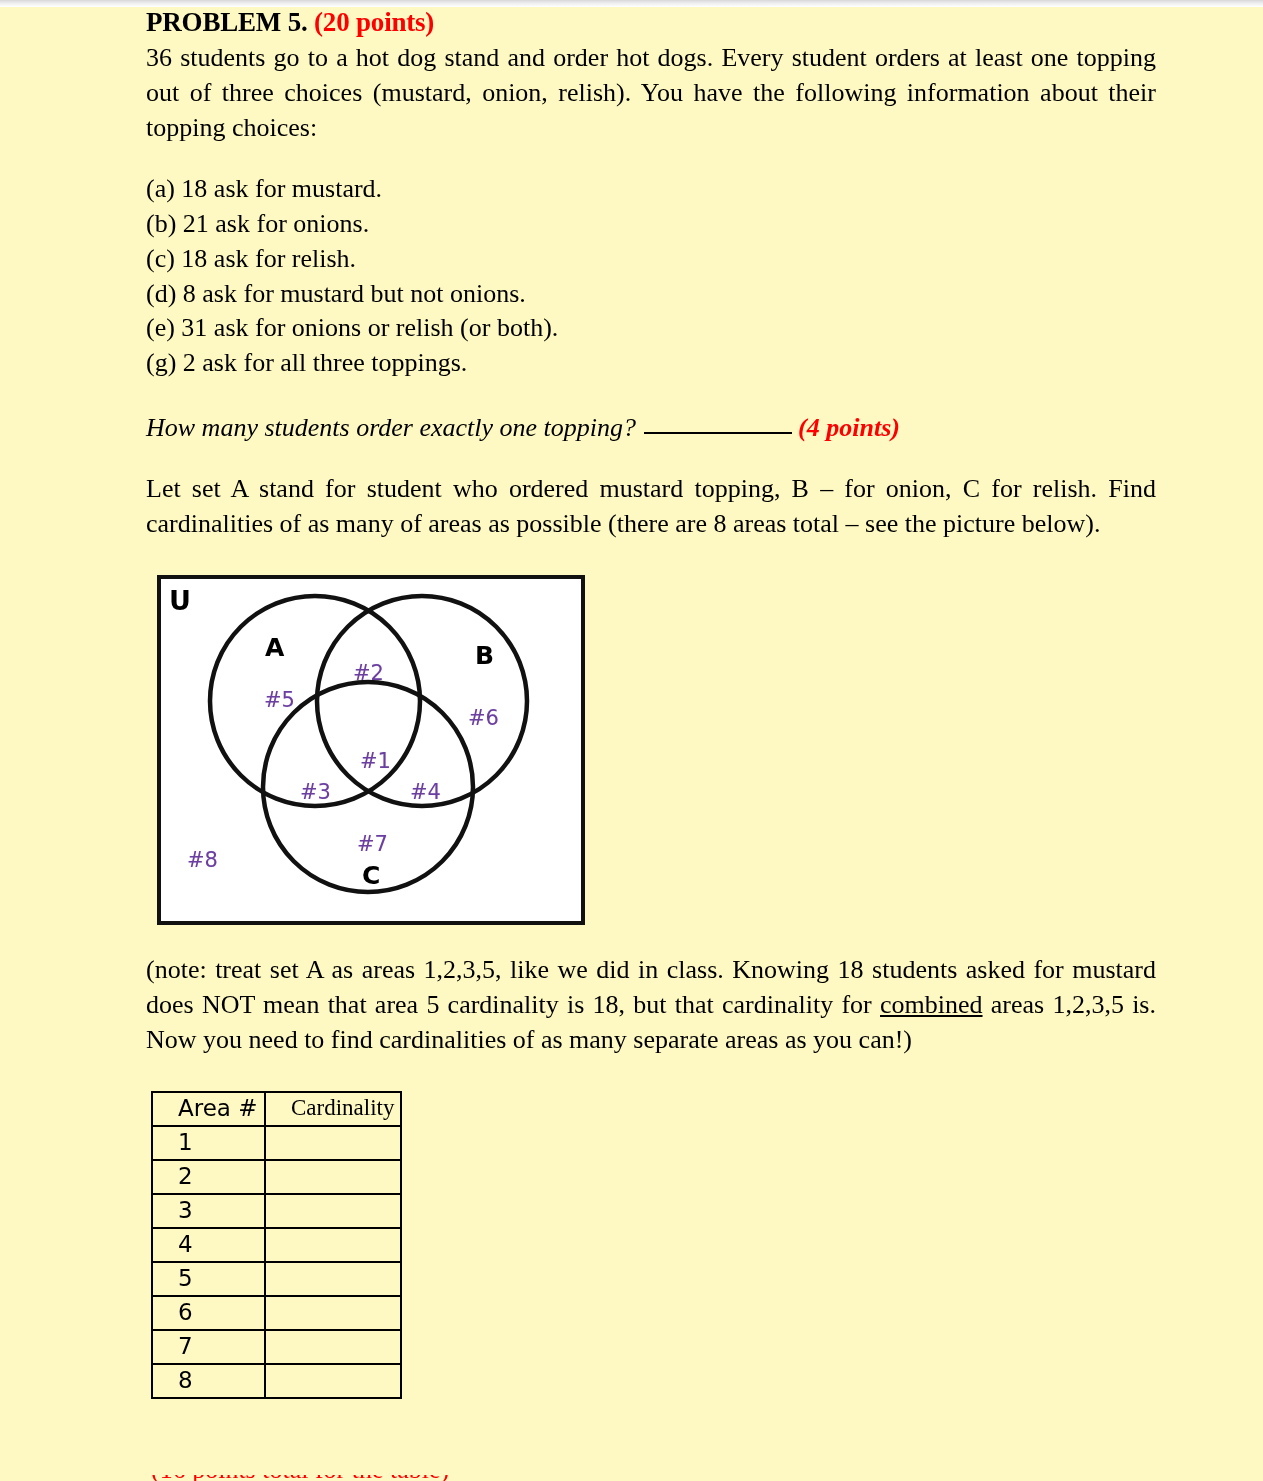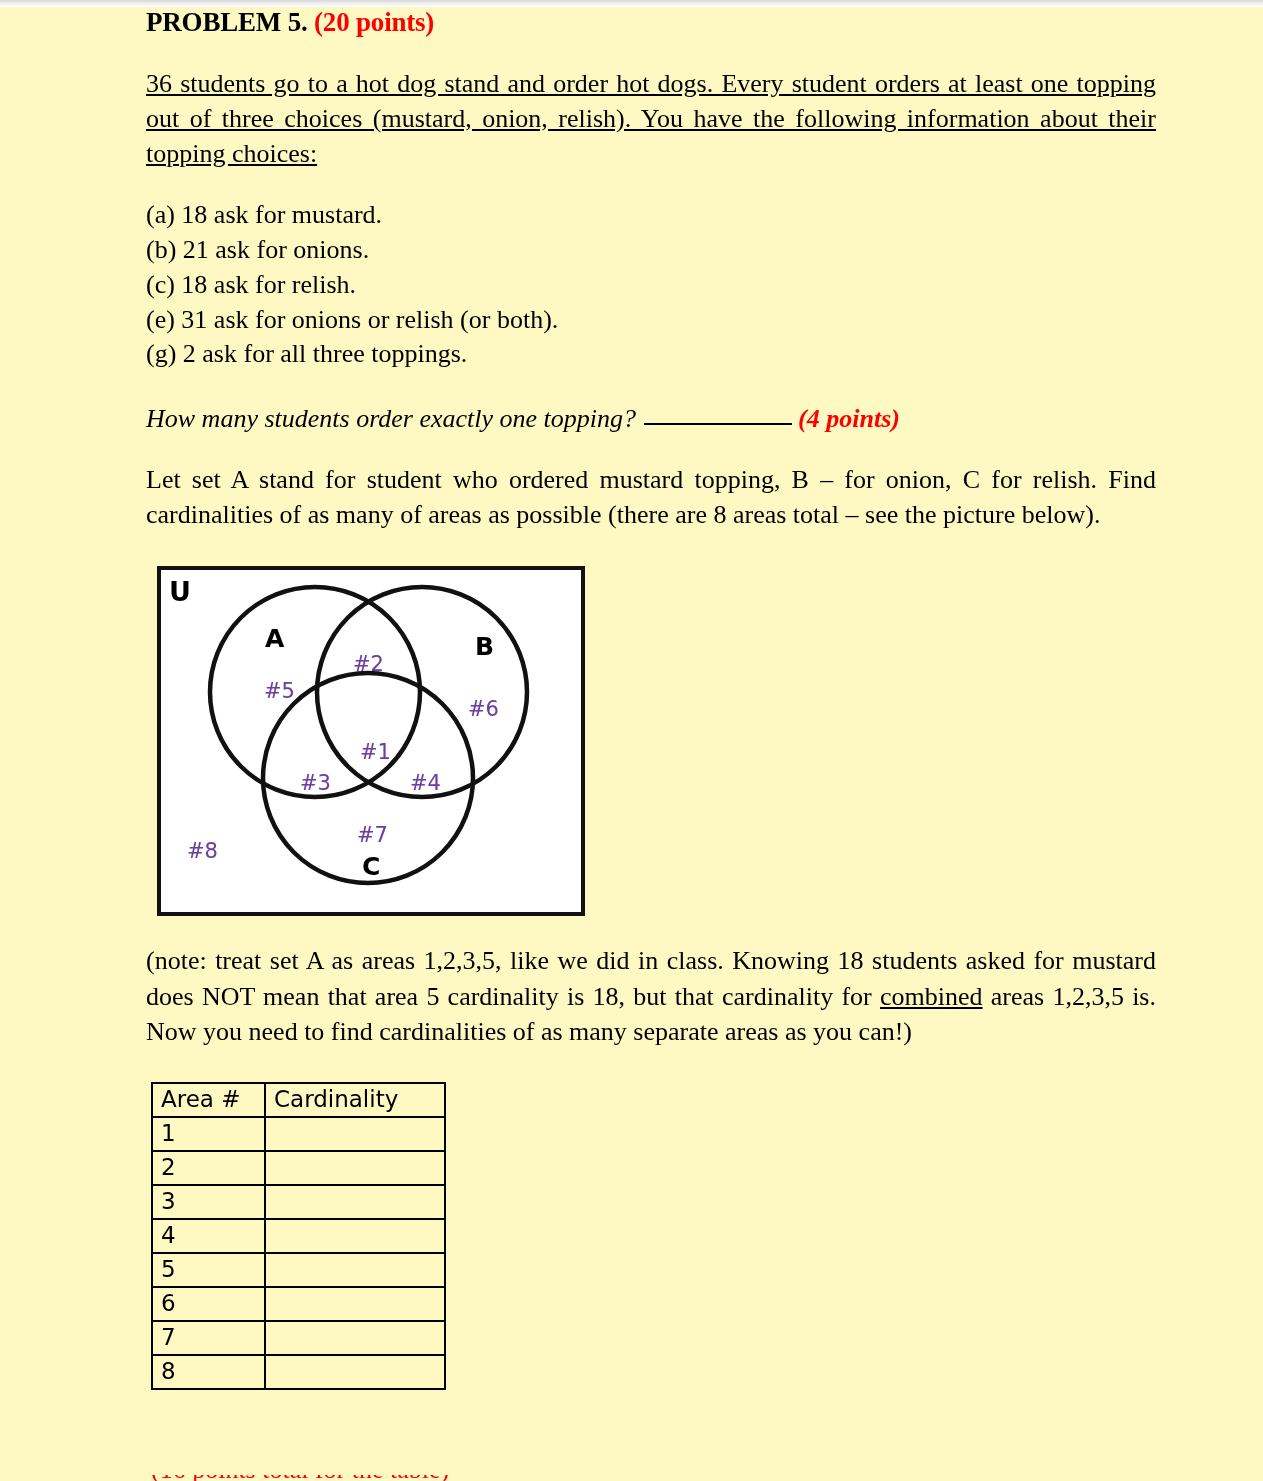--- a/index.html
+++ b/index.html
@@ -44,22 +44,20 @@
     font-weight: bold;
   }
   .para {
     margin: 0;
     font-size: 26px;
     line-height: 1.35;
     text-align: justify;
     text-justify: inter-word;
   }
   .intro {
-    margin-top: 26px;
-    text-decoration: underline;
   }
   .choice-list {
     margin: 0;
     padding: 0;
     list-style: none;
     margin-top: 27px;
   }
   .choice-list li {
     font-size: 26px;
     line-height: 1.34;
@@ -133,29 +131,29 @@
     margin-left: 5px;
     border-collapse: collapse;
     font-family: "DejaVu Sans", sans-serif;
     font-size: 23px;
     color: #000000;
     table-layout: fixed;
   }
   .card-table td, .card-table th {
     border: 2px solid #000000;
     height: 34px;
-    padding: 1px 6px 3px 8px;
+    padding: 1px 6px 3px 25px;
     text-align: left;
     font-weight: normal;
     vertical-align: middle;
     box-sizing: border-box;
   }
   .card-table th { font-weight: normal; }
   .col-area { width: 113px; }
-  .col-card { width: 180px; }
+  .col-card { width: 136px; font-family: Liberation Serif, serif; }
   
   .cut-red {
     position: absolute;
     left: 151px;
     top: 1475px;
     width: 700px;
     height: 8px;
     overflow: hidden;
   }
   .cut-red span {
@@ -180,20 +178,21 @@
       <span>PROBLEM 5.</span>
       <span class="pts">(20 points)</span>
     </p>
 
     <p class="para intro">36 students go to a hot dog stand and order hot dogs. Every student orders at least one topping out of three choices (mustard, onion, relish). You have the following information about their topping choices:</p>
 
     <ul class="choice-list">
       <li>(a) 18 ask for mustard.</li>
       <li>(b) 21 ask for onions.</li>
       <li>(c) 18 ask for relish.</li>
+      <li>(d) 8 ask for mustard but not onions.</li>
       <li>(e) 31 ask for onions or relish (or both).</li>
       <li>(g) 2 ask for all three toppings.</li>
     </ul>
 
     <p class="qline">
       <span>How many students order exactly one topping?</span><span class="blank"></span><span class="pts">(4 points)</span>
     </p>
 
     <p class="para letsetp">
       <span>Let set A stand for student who ordered mustard topping, B – for onion, C for relish.</span>

